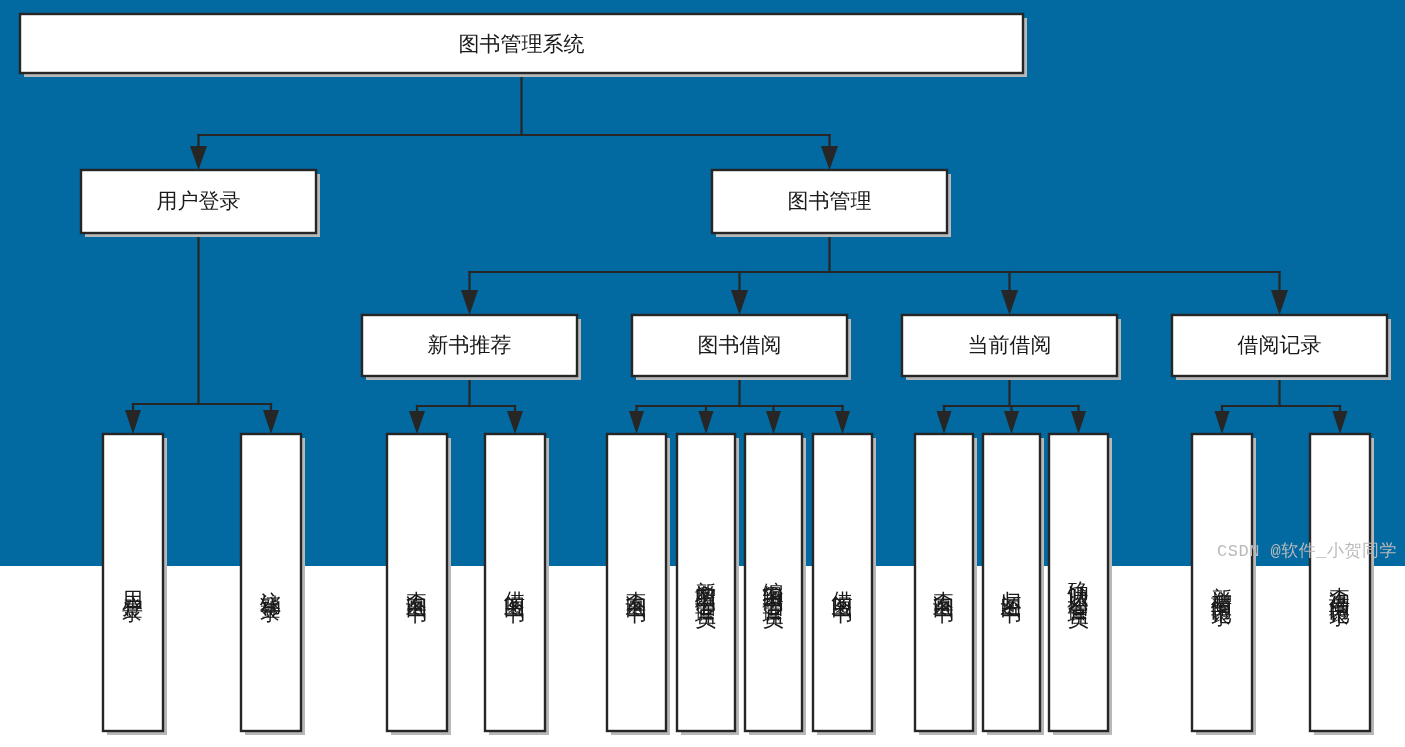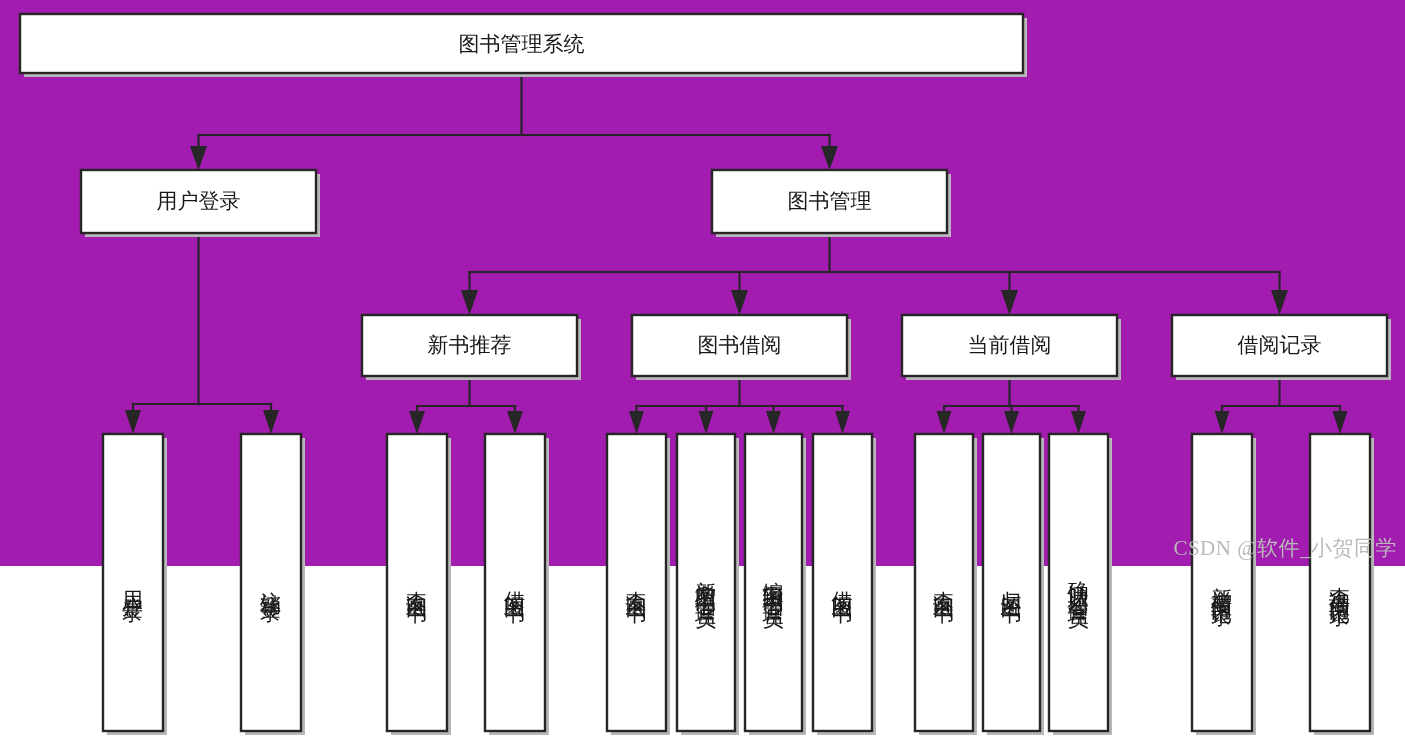--- a/index.html
+++ b/index.html
@@ -10,21 +10,21 @@
   body {
     width: 1405px;
     height: 747px;
     font-family: "Liberation Sans", "DejaVu Sans", sans-serif;
     overflow: hidden;
   }
   #diagram-root {
     position: relative;
     width: 1405px;
     height: 566px;
-    background: #a21caf;
+    background: #0369a1;
   }
   svg#diagram-svg {
     position: absolute;
     top: 0;
     left: 0;
     width: 1405px;
     height: 747px;
   }
   .node-box {
     fill: #ffffff;
@@ -58,22 +58,22 @@
     fill: #1a1a1a;
     writing-mode: vertical-rl;
     text-orientation: upright;
     text-anchor: middle;
     letter-spacing: 4px;
   }
   .watermark {
     position: absolute;
     right: 8px;
     bottom: 4px;
-    font-family: Liberation Serif, serif;
-    font-size: 21px;
+    font-family: Liberation Mono, monospace;
+    font-size: 17px;
     color: #b9b9b9;
     letter-spacing: 0.5px;
     white-space: nowrap;
     pointer-events: none;
   }
 </style>
 </head>
 <body>
 
 <div id="diagram-root">

